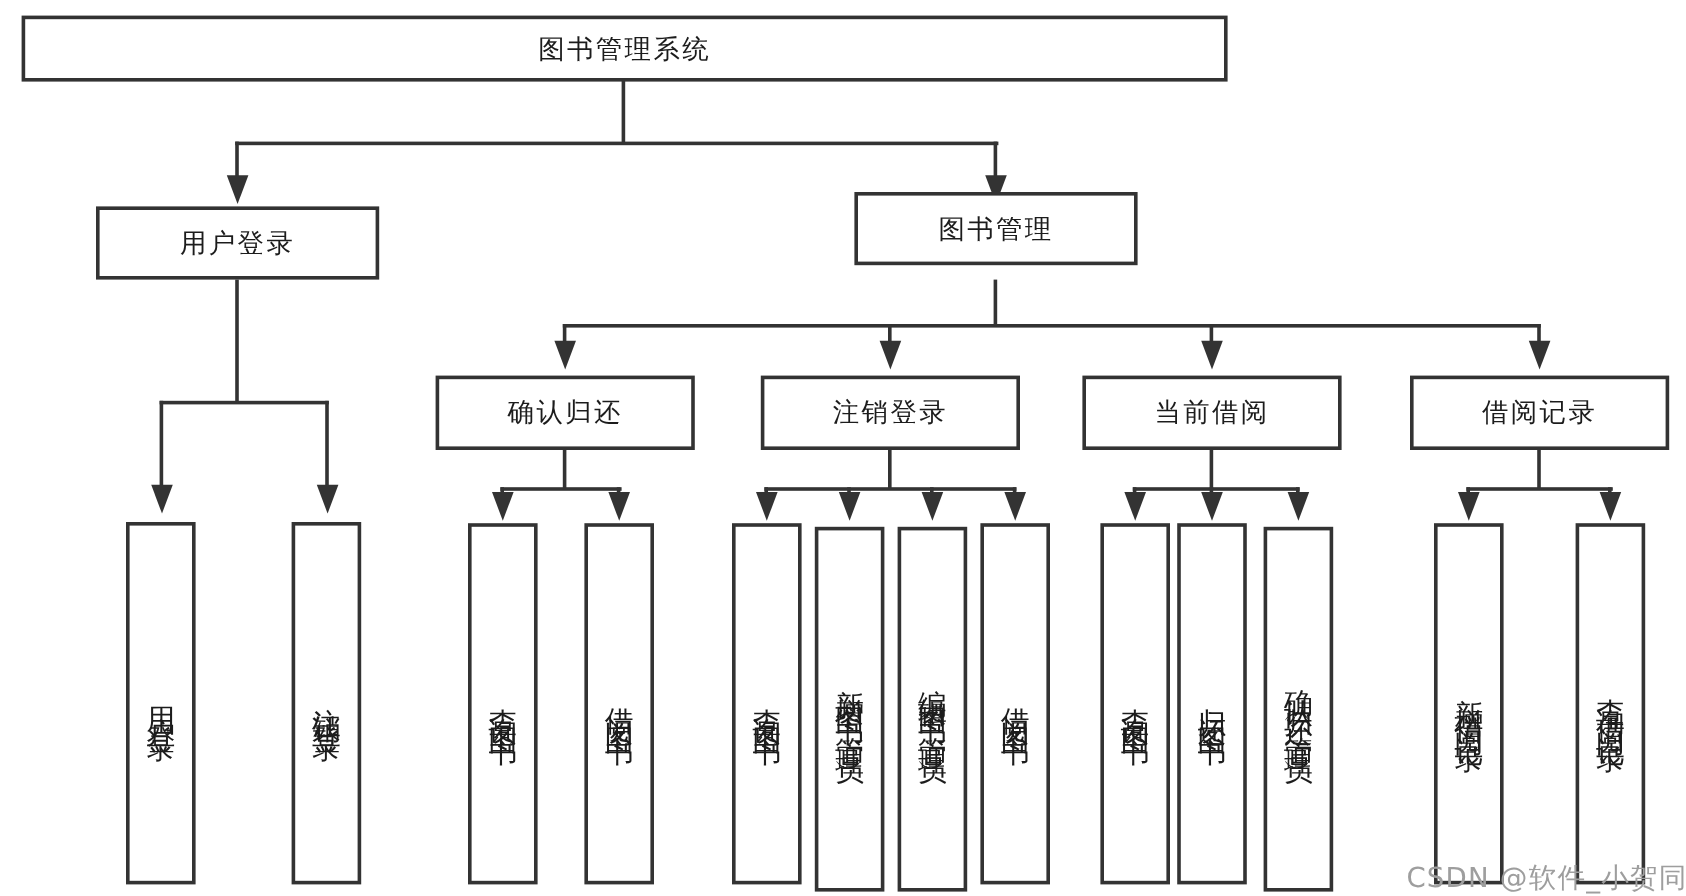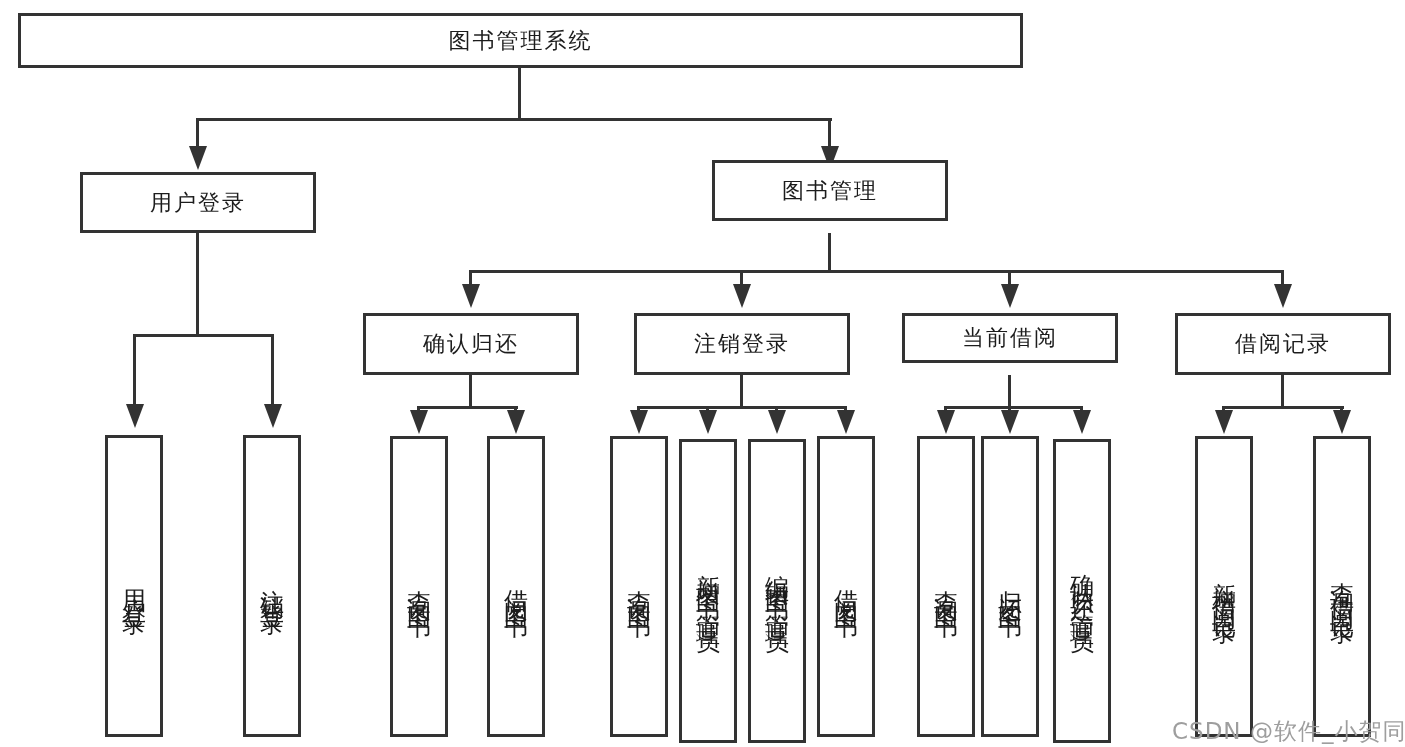--- a/index.html
+++ b/index.html
@@ -94,21 +94,21 @@
   <div class="arrow" style="left:1001px;top:284px"></div>
   <div class="ln" style="left:1281px;top:270px;width:3px;height:18px"></div>
   <div class="arrow" style="left:1274px;top:284px"></div>
 
   <div class="box hbox" style="left:363px;top:313px;width:216px;height:62px">
     <span>确认归还</span>
   </div>
   <div class="box hbox" style="left:634px;top:313px;width:216px;height:62px">
     <span>注销登录</span>
   </div>
-  <div class="box hbox" style="left:902px;top:313px;width:216px;height:50px">
+  <div class="box hbox" style="left:902px;top:313px;width:216px;height:62px">
     <span>当前借阅</span>
   </div>
   <div class="box hbox" style="left:1175px;top:313px;width:216px;height:62px">
     <span>借阅记录</span>
   </div>
 
   <div class="ln" style="left:469px;top:375px;width:3px;height:33px"></div>
   <div class="ln" style="left:417px;top:406px;width:101px;height:3px"></div>
   <div class="ln" style="left:417px;top:406px;width:3px;height:8px"></div>
   <div class="arrow" style="left:410px;top:410px"></div>

